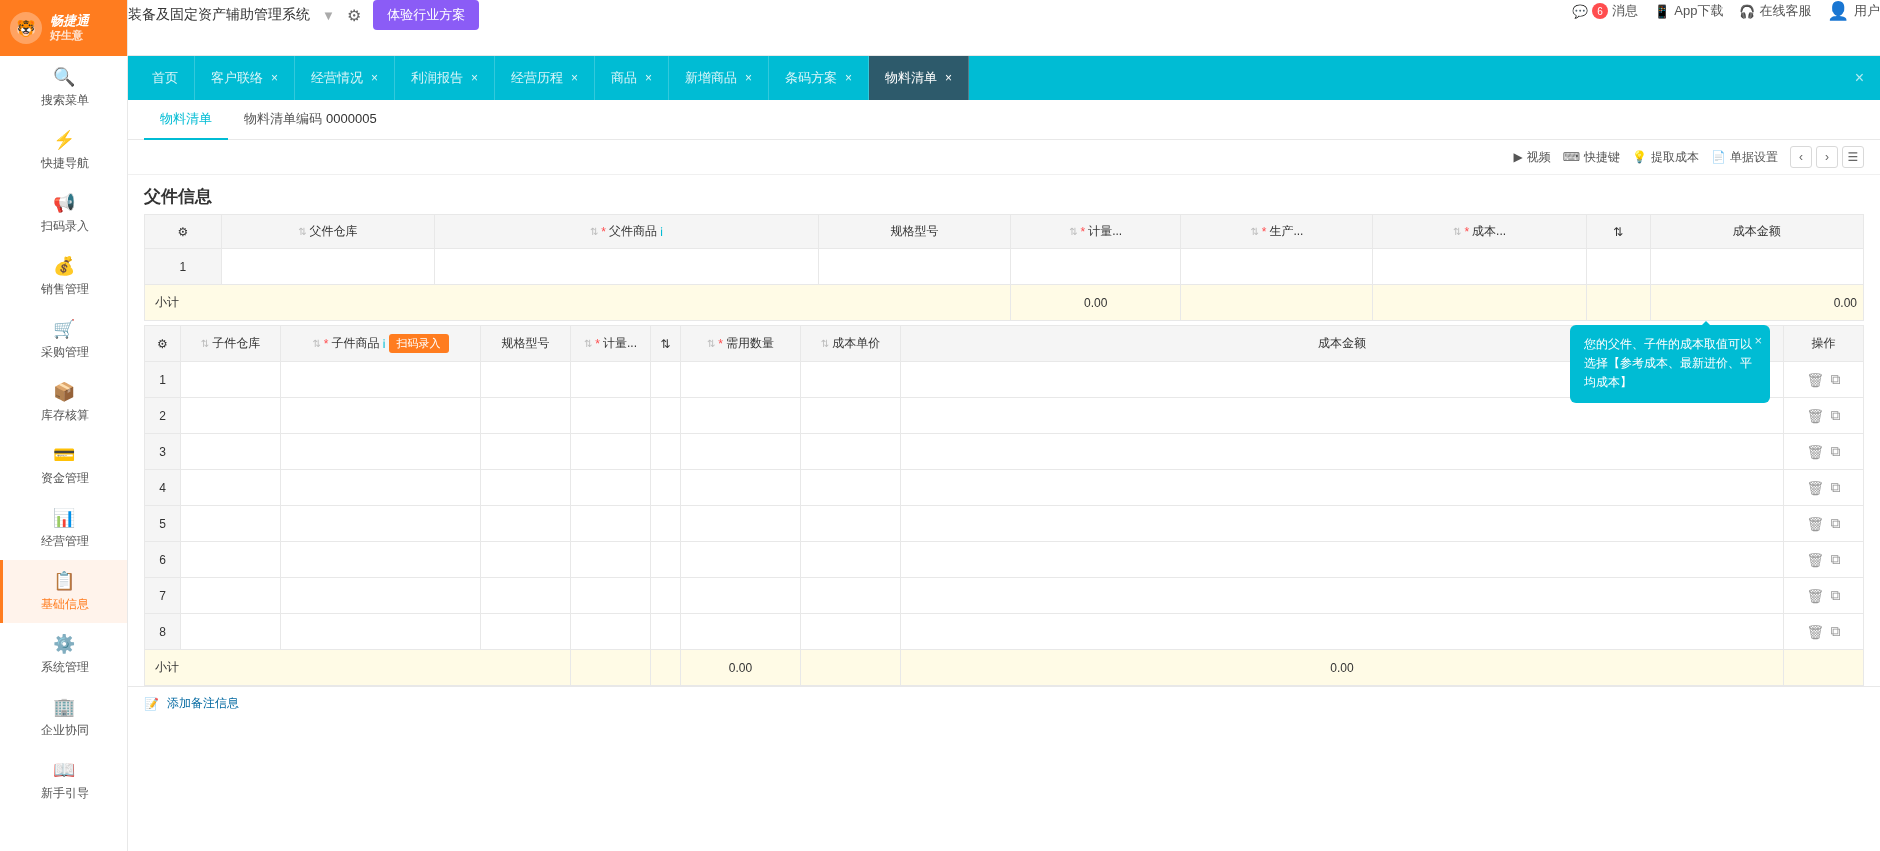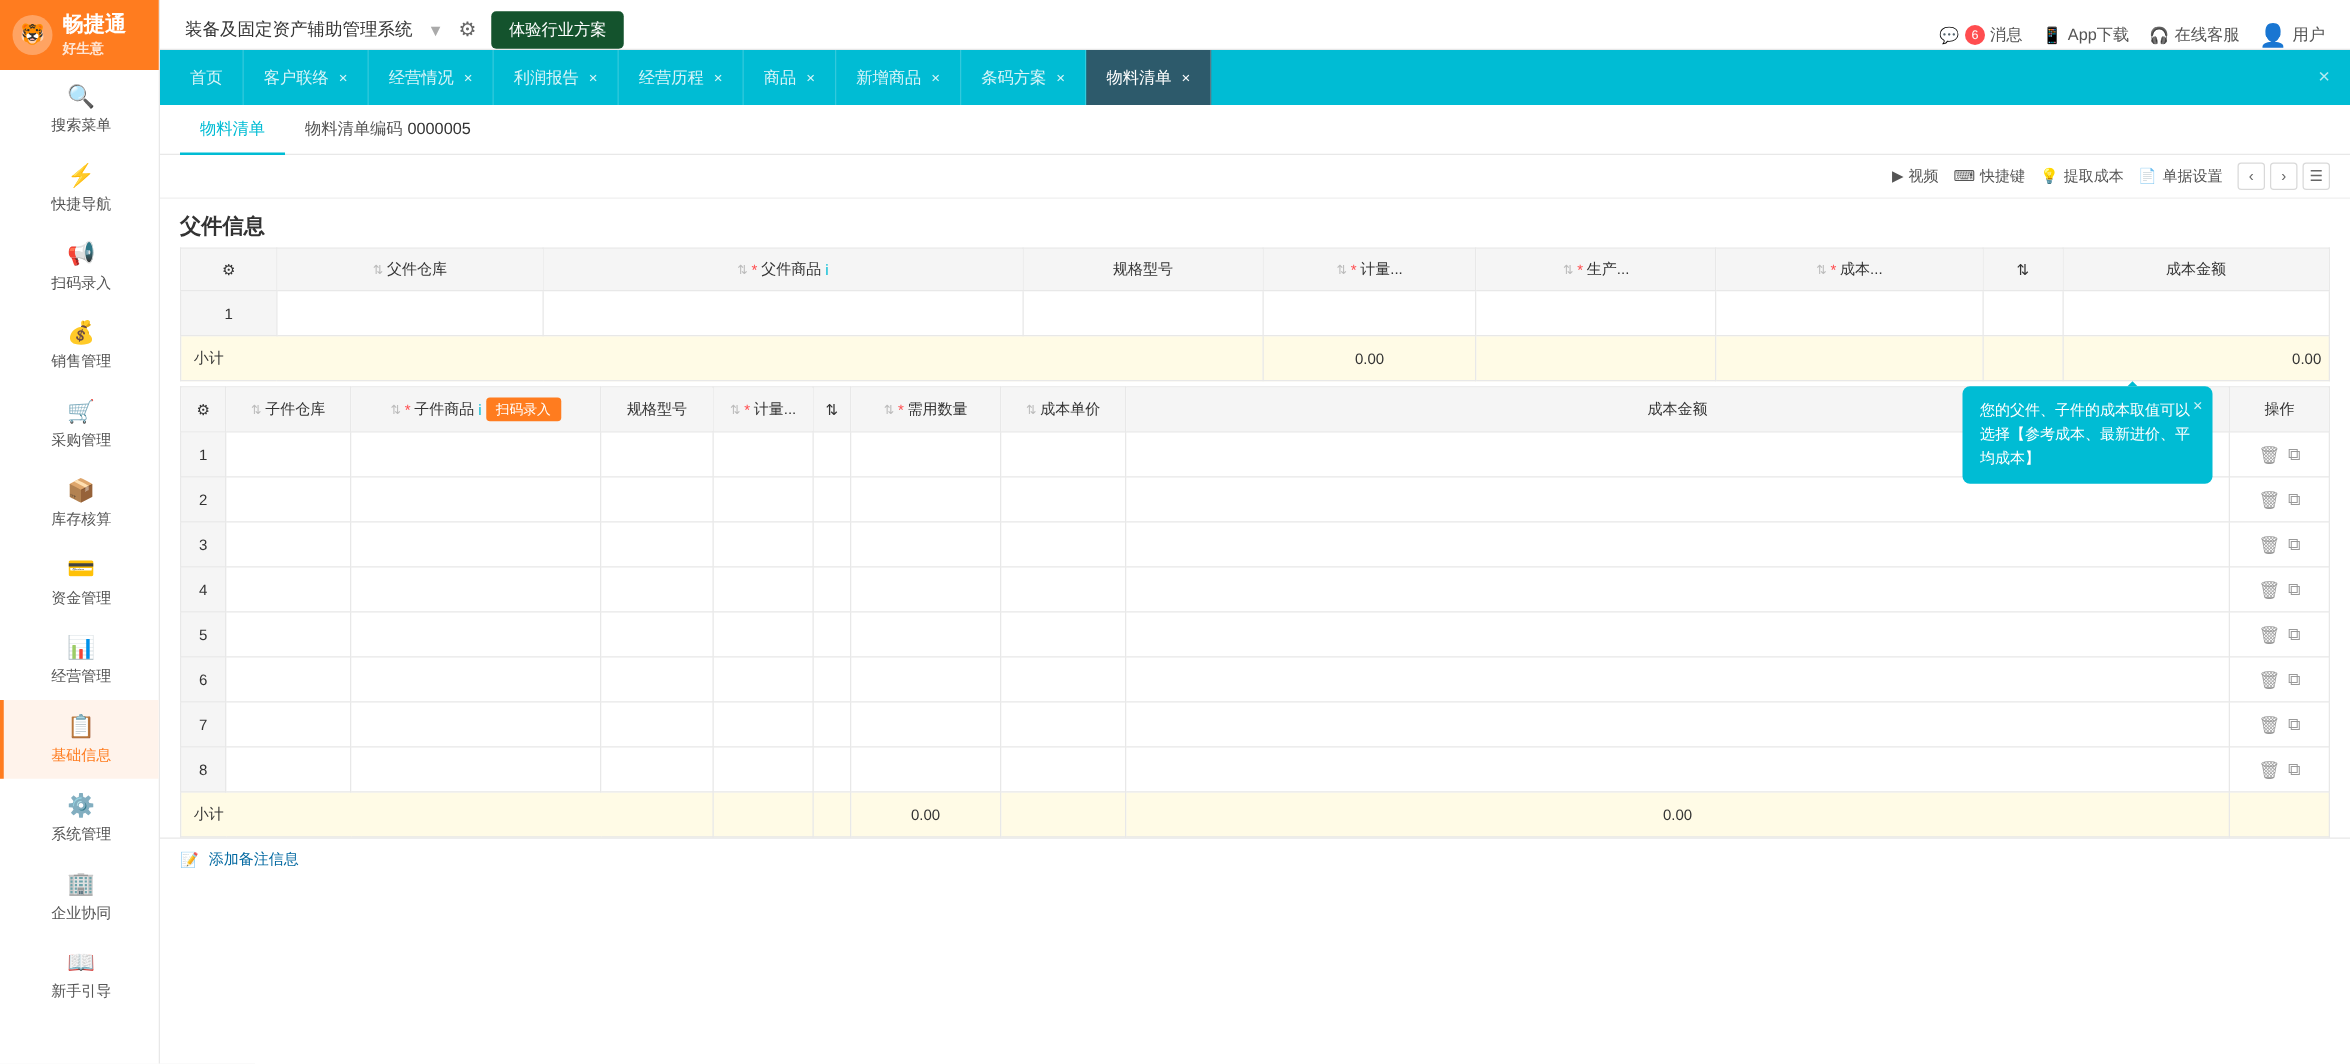--- a/index.html
+++ b/index.html
@@ -25,21 +25,21 @@
       font-weight: bold;
       height: 56px;
     }
     .sidebar-logo-icon {
       width: 32px; height: 32px;
       background: rgba(255,255,255,0.3);
       border-radius: 50%;
       display: flex; align-items: center; justify-content: center;
       font-size: 16px;
     }
-    .sidebar-logo-text { font-size: 17px; line-height: 1.2; }
+    .sidebar-logo-text { font-size: 13px; line-height: 1.2; font-style: italic; }
     .sidebar-logo-sub { font-size: 11px; opacity: 0.8; }
     .sidebar-item {
       display: flex;
       flex-direction: column;
       align-items: center;
       padding: 10px 8px;
       cursor: pointer;
       color: #555;
       font-size: 12px;
       gap: 4px;
@@ -52,36 +52,36 @@
     .main {
       flex: 1;
       display: flex;
       flex-direction: column;
       overflow: hidden;
     }
 
     
     .top-header {
       background: #fff;
-      height: 40px;
-      display: flex;
-      align-items: flex-end;
+      height: 56px;
+      display: flex;
+      align-items: flex-start;
       justify-content: space-between;
-      padding: 0 20px;
+      padding: 0 0;
       border-bottom: 1px solid #e8e8e8;
       flex-shrink: 0;
     }
     .top-header-left {
       display: flex;
       align-items: center;
       gap: 12px;
     }
     .system-title { color: #333; font-size: 14px; }
     .experience-btn {
-      background: #14532d;
+      background: #8b5cf6;
       color: #fff;
       border: none;
       border-radius: 4px;
       padding: 6px 14px;
       font-size: 13px;
       cursor: pointer;
     }
     .header-right { display: flex; align-items: center; gap: 16px; color: #555; font-size: 13px; }
     .header-right-item { display: flex; align-items: center; gap: 4px; cursor: pointer; }
     .badge {

